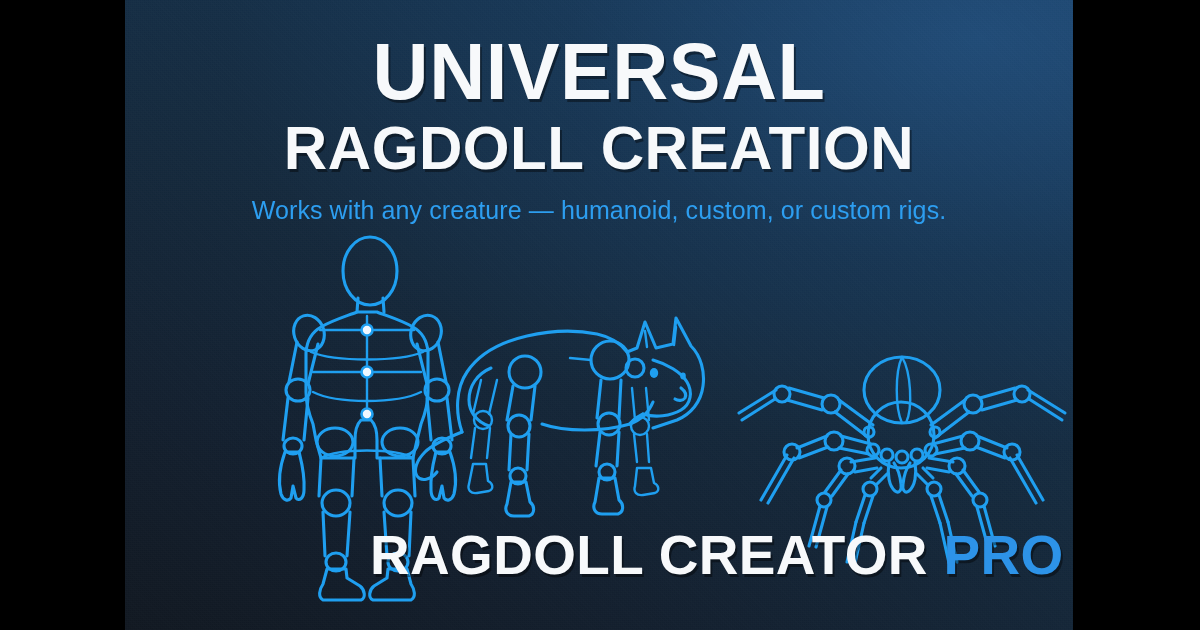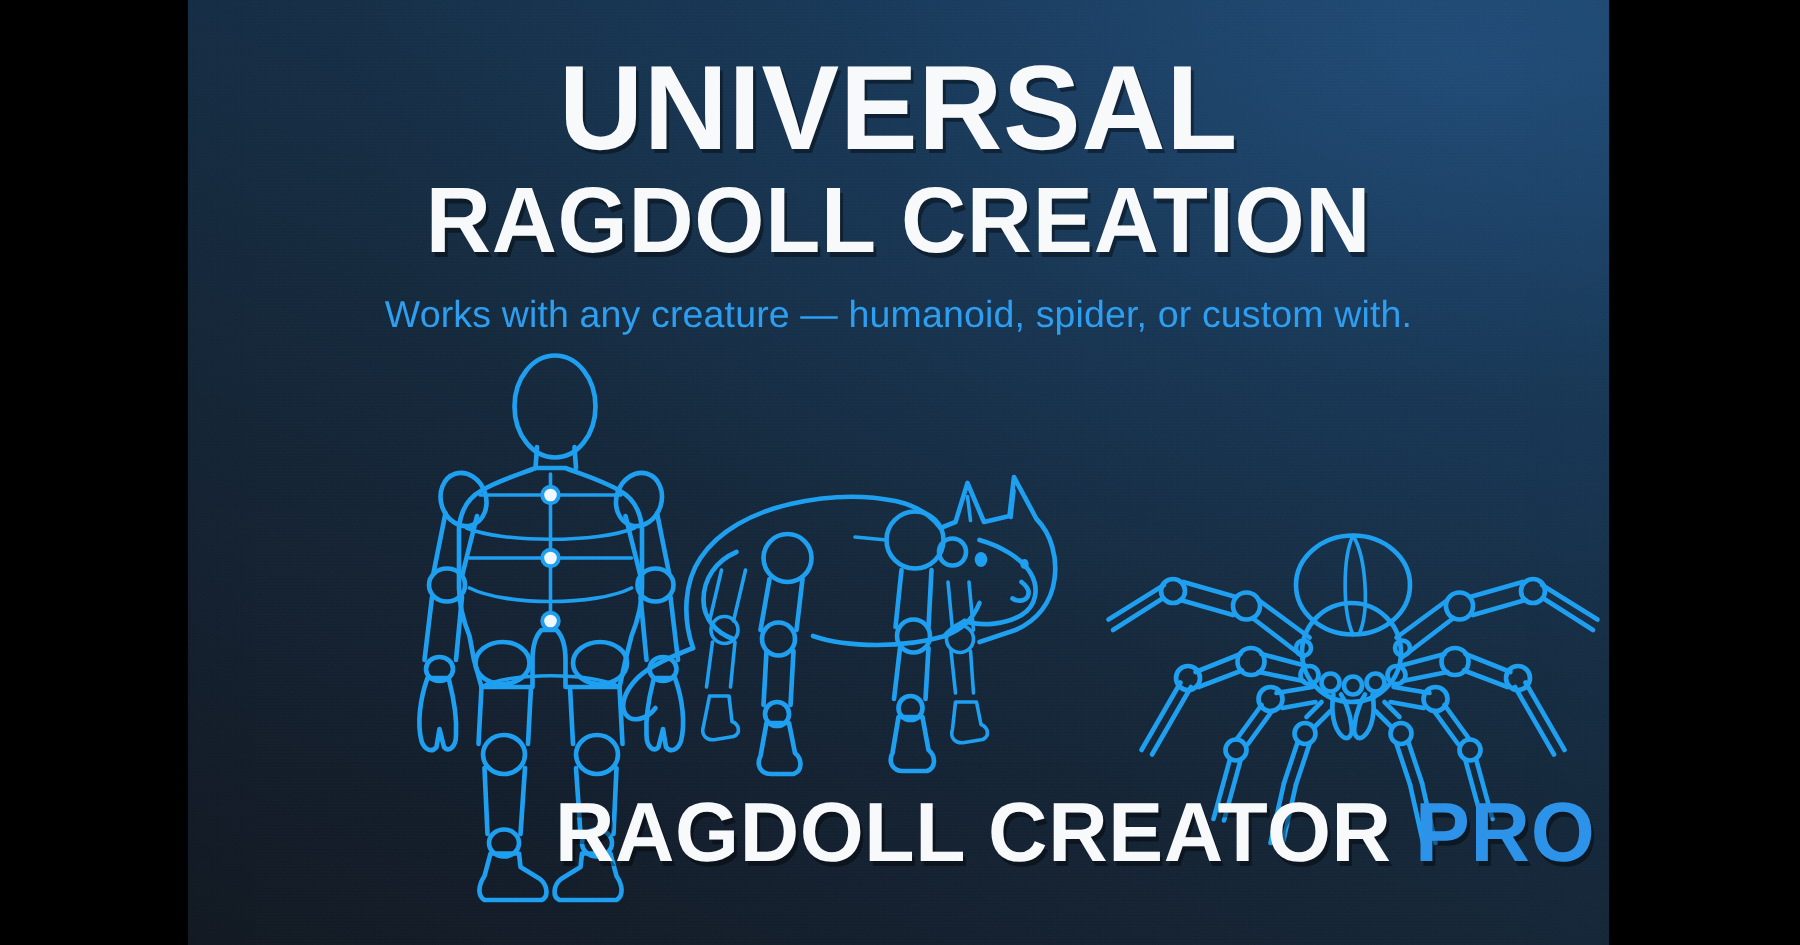--- a/index.html
+++ b/index.html
@@ -391,21 +391,21 @@
           <path class="rig" d="M814,495 L823,522 M806,496 L815,523"></path>
           <path class="rig" d="M823,522 L832,562 M815,523 L824,563"></path>
         </g>
 
       </svg>
     </div>
 
     <div id="headline-block" class="layer">
       <h1 class="title-main">UNIVERSAL</h1>
       <h2 class="title-sub">RAGDOLL CREATION</h2>
-      <p class="tagline">Works with any creature — humanoid, spider, or custom with.</p>
+      <p class="tagline">Works with any creature — humanoid, custom, or custom rigs.</p>
     </div>
 
     <div id="product-lockup" class="layer">
       <div class="product-name">
         <span>RAGDOLL CREATOR</span><span>&nbsp;</span><span class="pro">PRO</span>
       </div>
     </div>
 
   </div>
 

